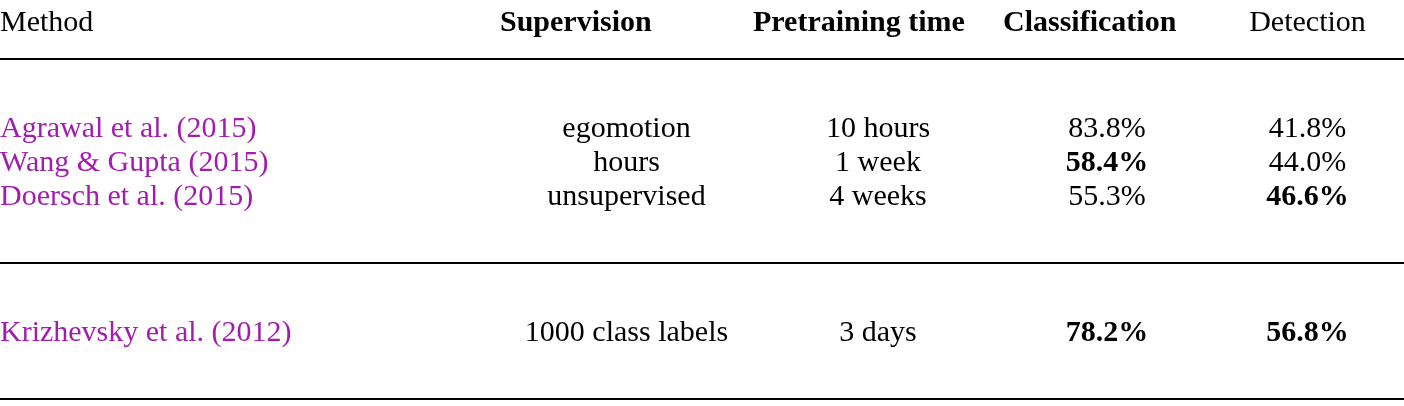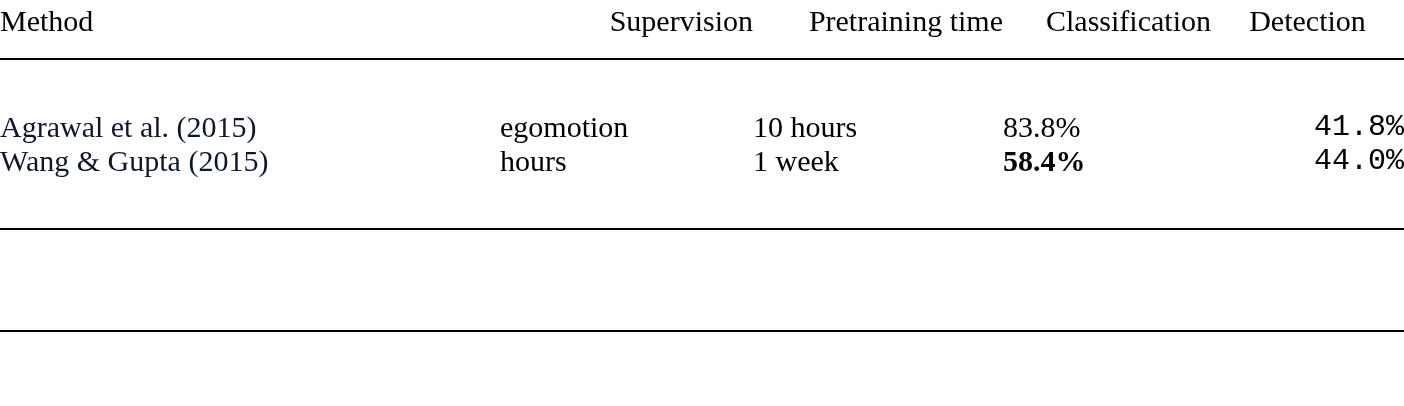--- a/index.html
+++ b/index.html
@@ -39,43 +39,43 @@
   col.c-pre         { width: 250px; }
   col.c-cls         { width: 208px; }
   col.c-det         { width: 193px; }
 
   thead th {
     font-weight: normal;
     height: 42px;
     line-height: 42px;
   }
   th.h-method { text-align: left; padding-left: 18px; }
-  th.h-sup, th.h-pre, th.h-cls { text-align: right; }
+  th.h-sup, th.h-pre, th.h-cls { text-align: left; font-weight: bold; }
   th.h-det   { padding-right: 10px; }
 
   tbody tr { height: 34px; }
   td.m  { text-align: left;   padding-left: 18px; }
-  td.s, td.p, td.c { }
-  td.d  { text-align: right; padding-right: 10px; font-family: Liberation Mono, monospace; }
+  td.s, td.p, td.c { text-align: center; }
+  td.d  { text-align: center; padding-right: 10px; }
 
   
   tr.rule td {
     padding: 0;
     height: 0;
   }
   .rule-line {
     height: 2.5px;
     background: #000000;
     width: 100%;
   }
   .rule-thin .rule-line { height: 1.6px; }
   tr.rule-pad td { height: 7px; }
 
   .ref {
-    color: #0f172a;
+    color: #a21caf;
   }
   .bold { font-weight: bold; }
 </style>
 </head>
 <body>
 
 <div class="table-wrap">
   <table class="results">
     <colgroup>
       <col class="c-method">
@@ -111,33 +111,47 @@
         <td class="c">83.8%</td>
         <td class="d">41.8%</td>
       </tr>
       <tr>
         <td class="m"><span class="ref">Wang &amp; Gupta</span> <span class="ref">(2015)</span></td>
         <td class="s">hours</td>
         <td class="p">1 week</td>
         <td class="c bold">58.4%</td>
         <td class="d">44.0%</td>
       </tr>
+      <tr>
+        <td class="m"><span class="ref">Doersch et al.</span> <span class="ref">(2015)</span></td>
+        <td class="s">unsupervised</td>
+        <td class="p">4 weeks</td>
+        <td class="c">55.3%</td>
+        <td class="d bold">46.6%</td>
+      </tr>
 
       <tr class="rule-pad">
           <td colspan="5"></td>
         </tr>
       <tr class="rule rule-thin">
         <td colspan="5">
             <div class="rule-line"></div>
           </td>
       </tr>
       <tr class="rule-pad">
           <td colspan="5"></td>
         </tr>
 
+      <tr>
+        <td class="m"><span class="ref">Krizhevsky et al.</span> <span class="ref">(2012)</span></td>
+        <td class="s">1000 class labels</td>
+        <td class="p">3 days</td>
+        <td class="c bold">78.2%</td>
+        <td class="d bold">56.8%</td>
+      </tr>
 
       <tr class="rule-pad">
           <td colspan="5"></td>
         </tr>
       <tr class="rule rule-thin">
         <td colspan="5">
             <div class="rule-line"></div>
           </td>
       </tr>
 

